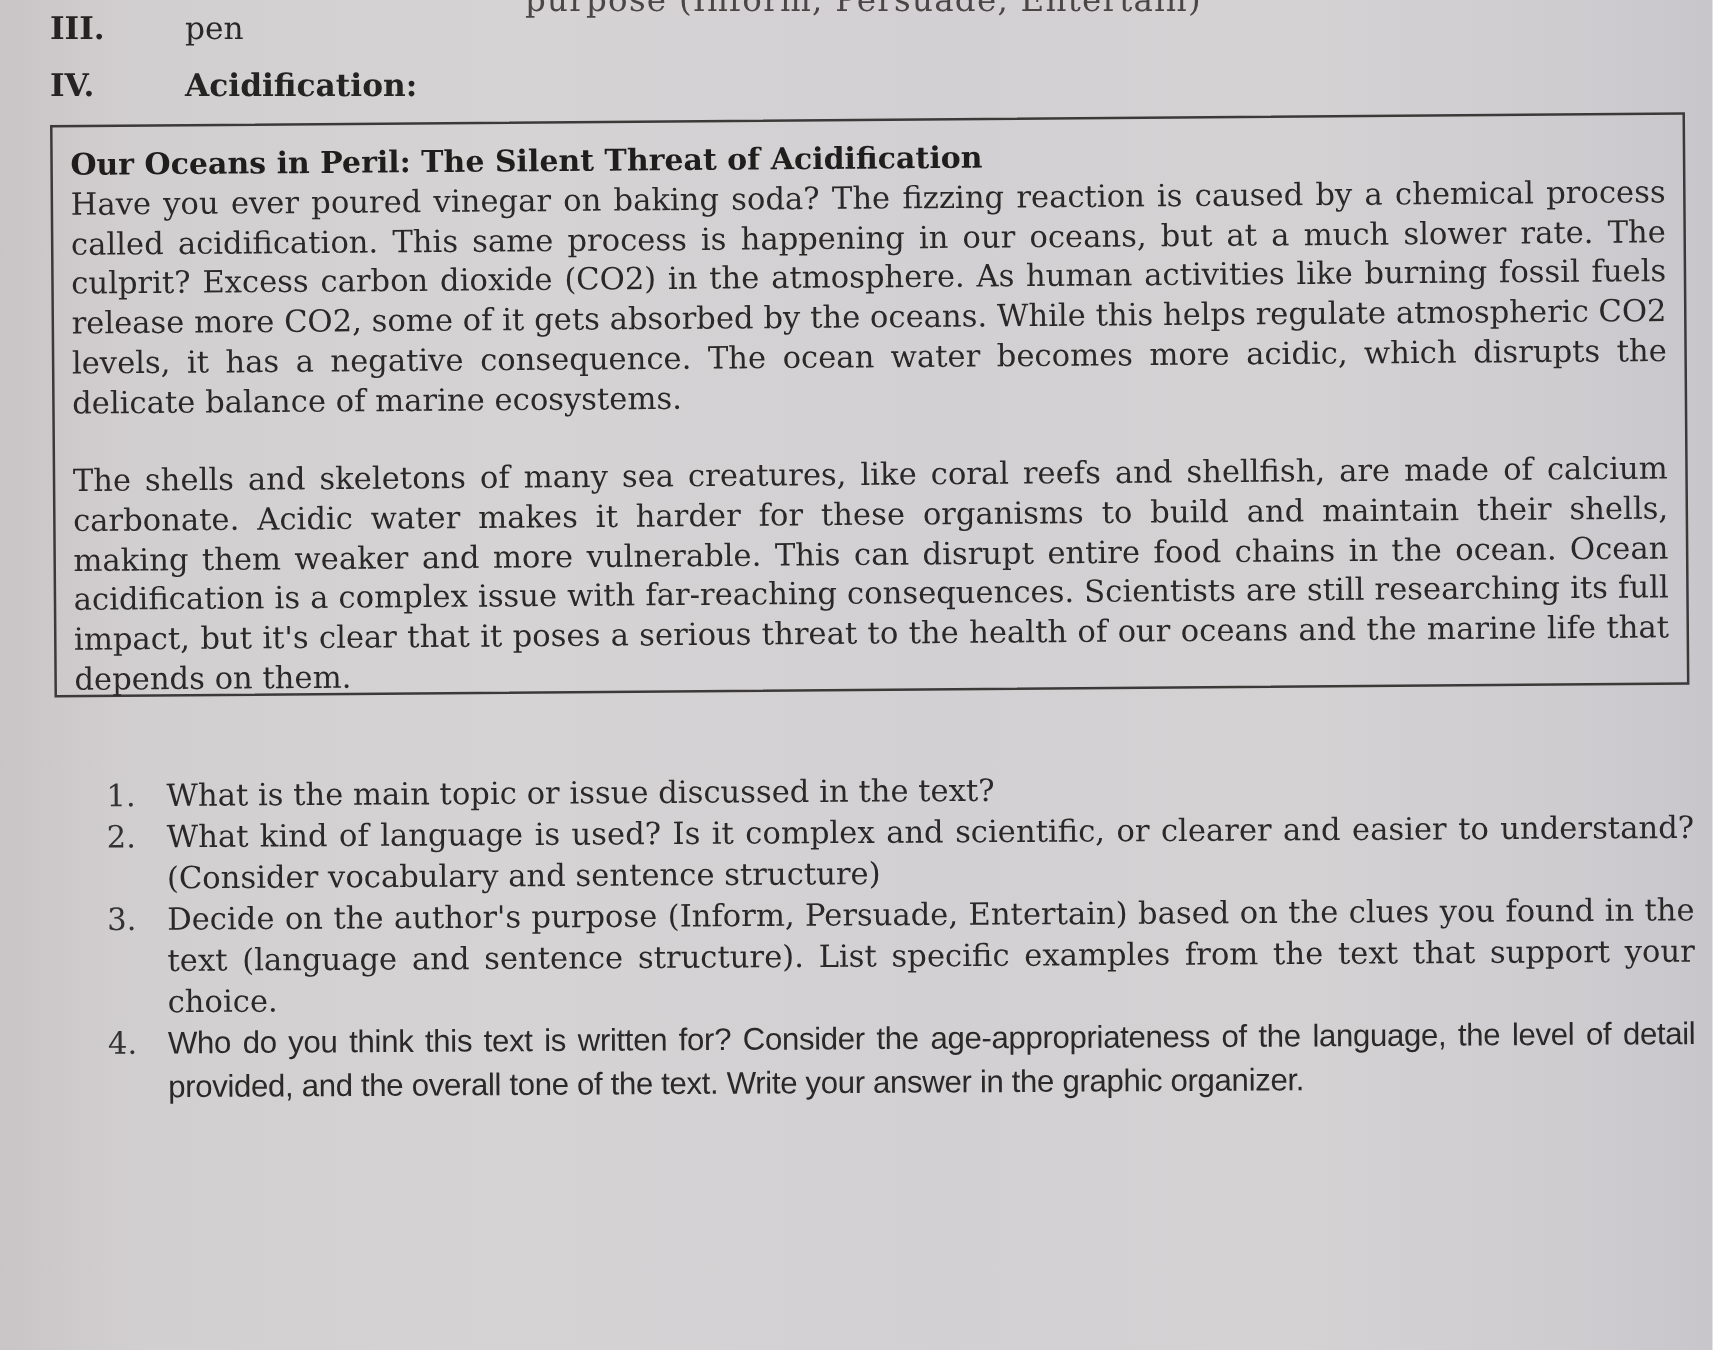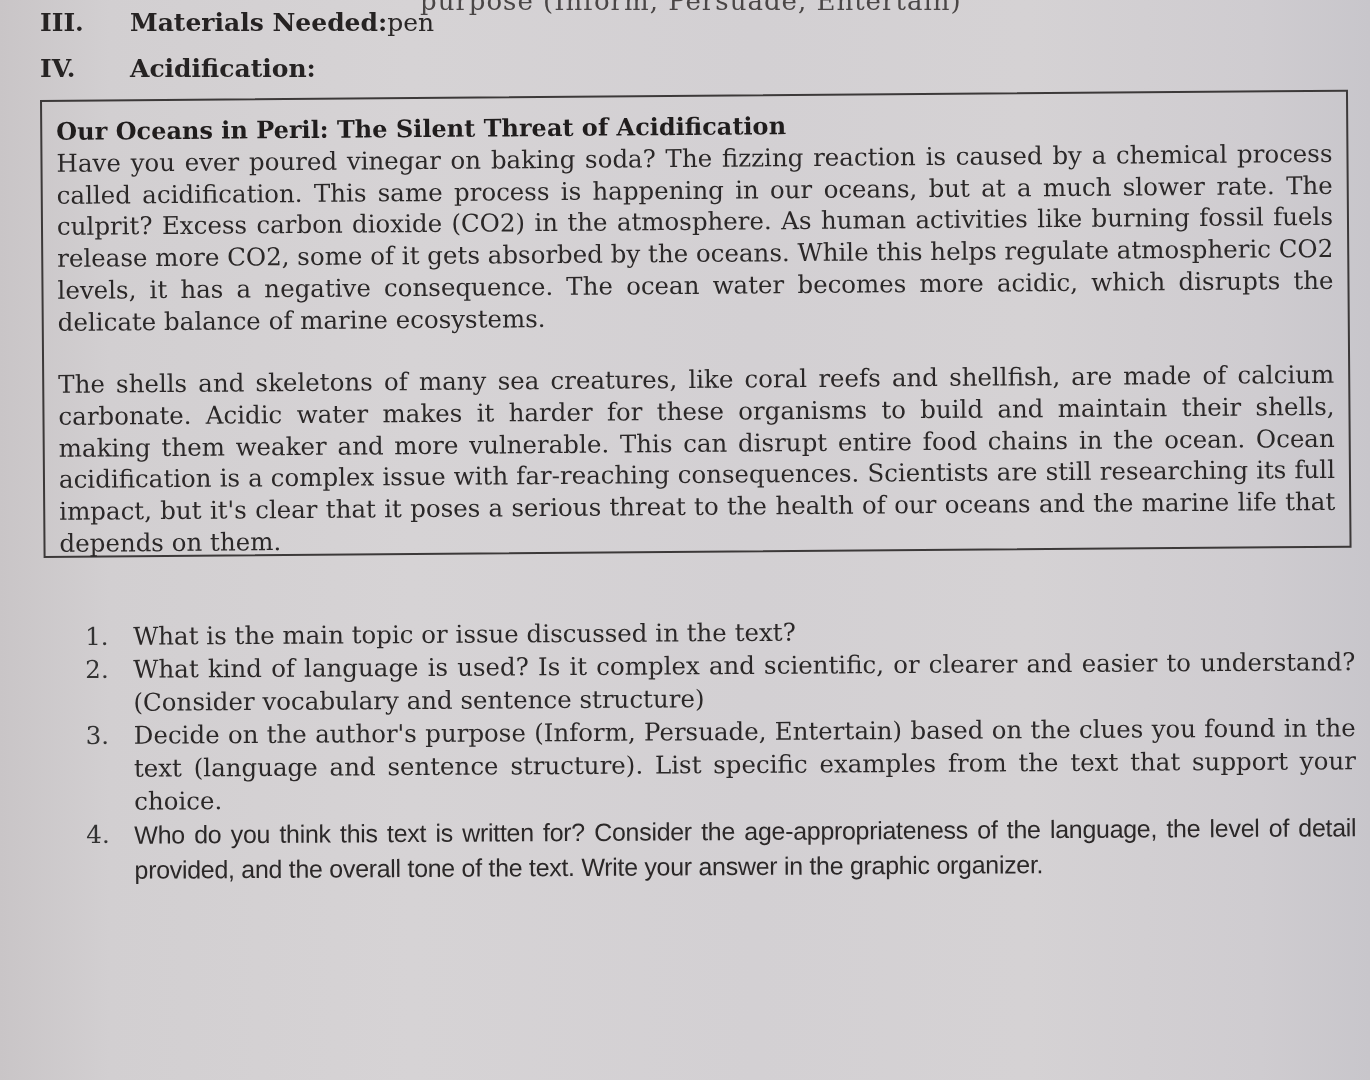--- a/index.html
+++ b/index.html
@@ -22,20 +22,21 @@
       font-size: 26px;
       color: #4a4646;
       letter-spacing: 1px;
     }
     .section-row {
       position: absolute;
       left: 40px;
       display: flex;
       align-items: baseline;
       font-size: 25px;
+      gap: 18px;
     }
     .section-row .numeral {
       width: 90px;
       font-weight: bold;
       font-family: "DejaVu Serif", serif;
       color: #262323;
     }
     .section-row .label {
       font-weight: bold;
       color: #262323;
@@ -106,21 +107,20 @@
       font-size: 25px;
     }
   </style>
 </head>
 <body>
 
 <div class="cutoff-line">purpose (Inform, Persuade, Entertain)</div>
 
 <div class="section-row" style="top: 8px;">
   <span class="numeral">III.</span>
-  <span class="label">Materials Needed:</span>
   <span class="value">pen</span>
 </div>
 
 <div class="section-row" style="top: 54px;">
   <span class="numeral">IV.</span>
   <span class="label">Acidification:</span>
 </div>
 
 <div class="reading-box">
   <div class="reading-title">Our Oceans in Peril: The Silent Threat of Acidification</div>

